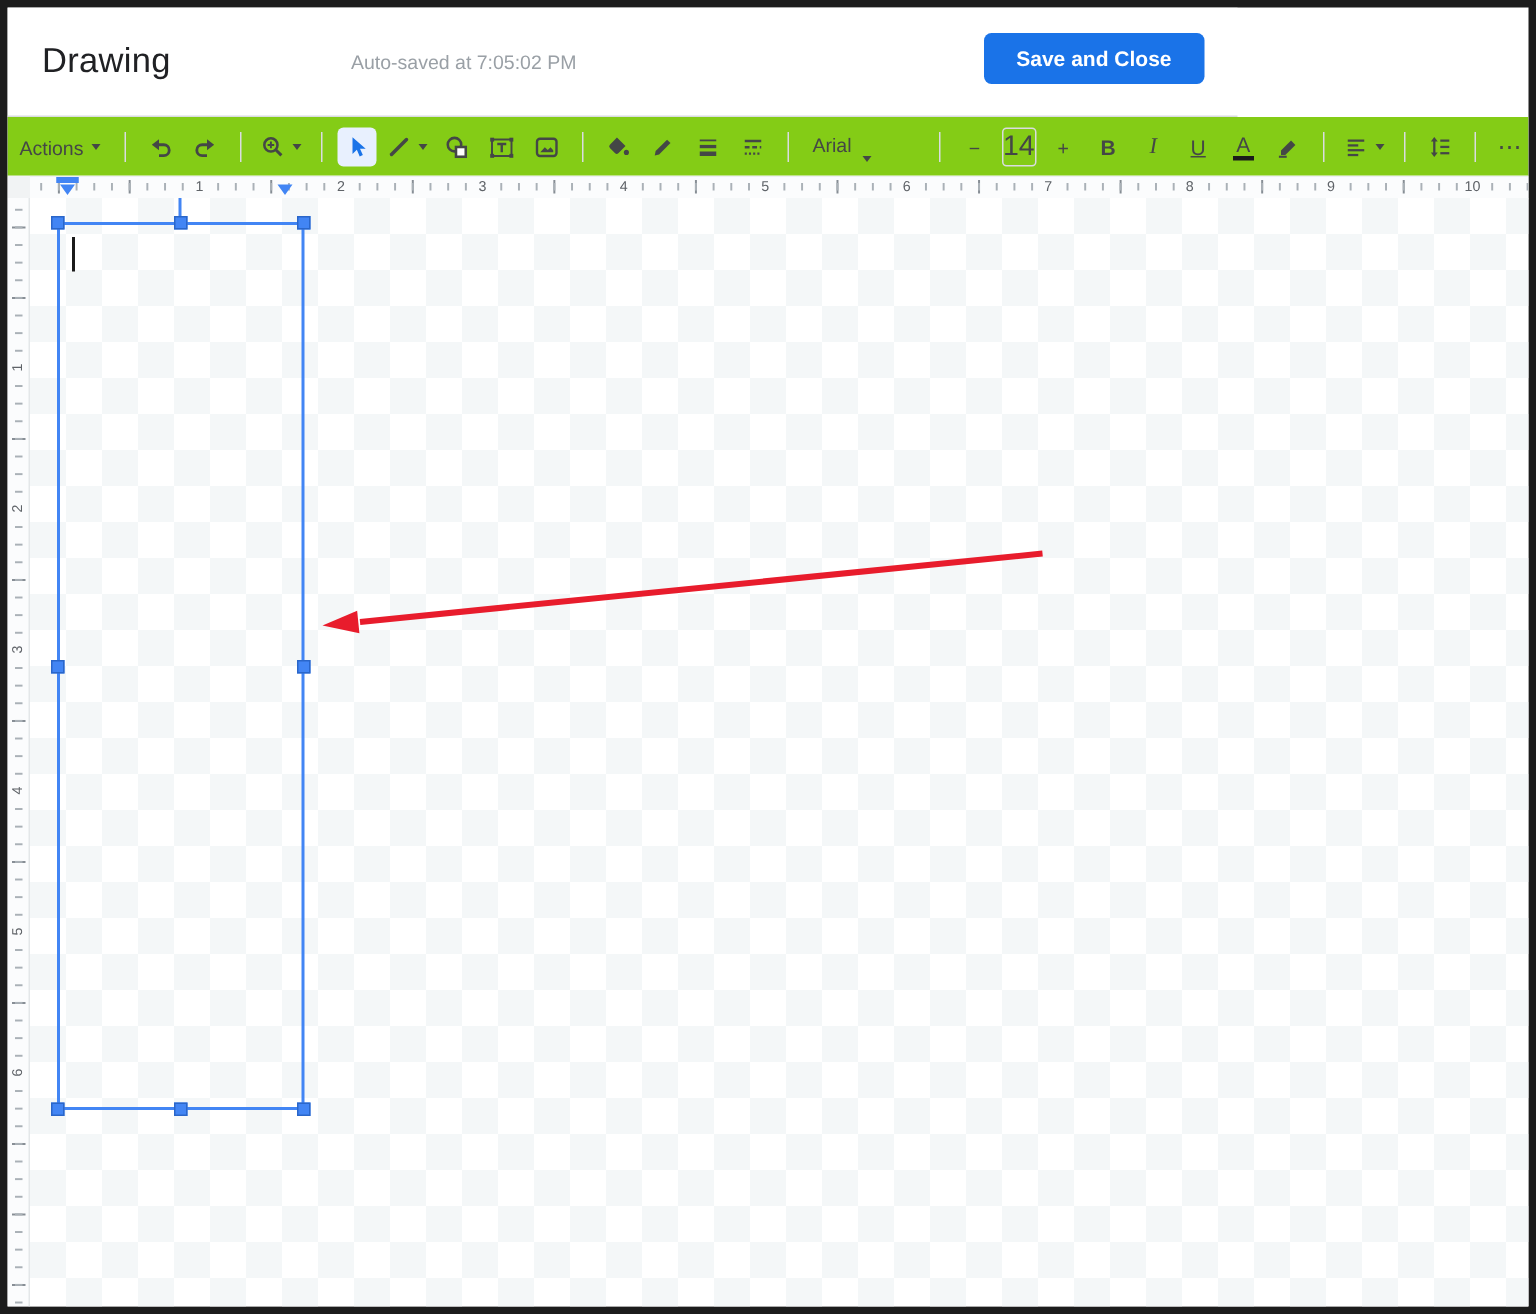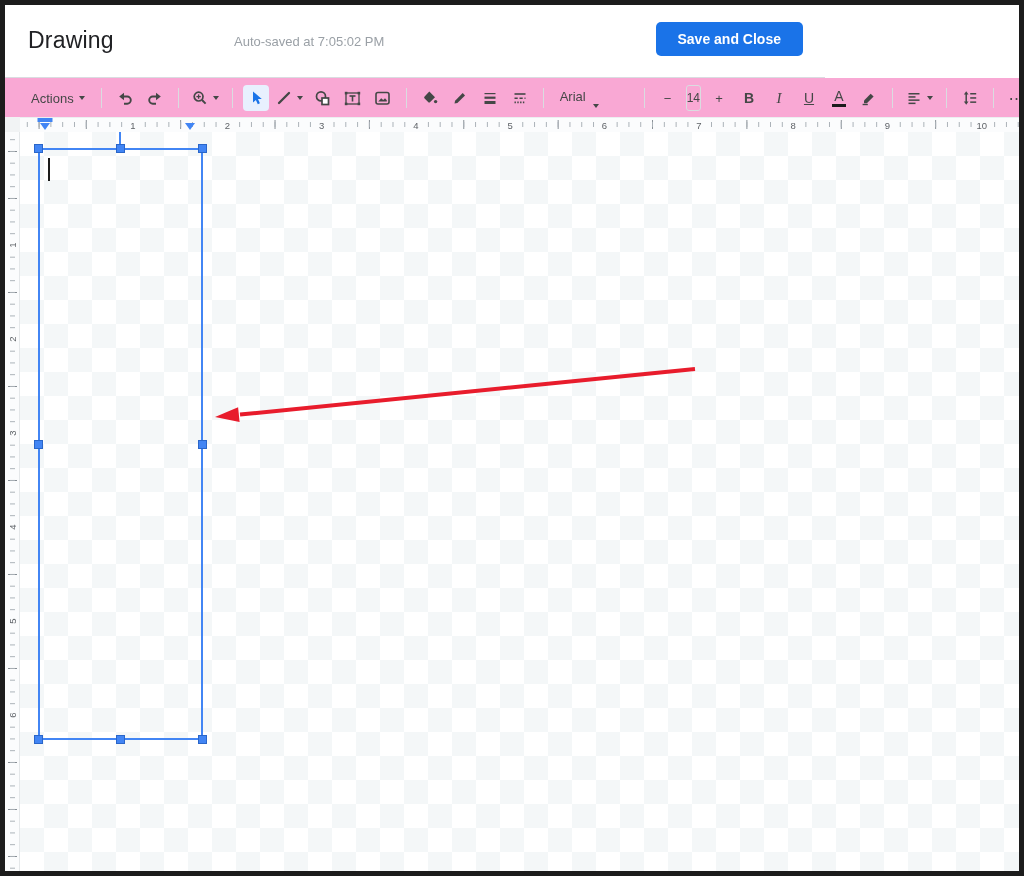--- a/index.html
+++ b/index.html
@@ -3,28 +3,28 @@
 <meta charset="utf-8">
 <style>
   html,body{margin:0;padding:0;background:#fff;font-family:"Liberation Sans",sans-serif;}
   .frame{position:relative;width:1024px;height:876px;box-sizing:border-box;border:5px solid #1c1c1c;background:#fff;overflow:hidden;}
   
   .hdr{position:absolute;left:0;top:0;width:820px;height:72px;background:#fff;border-bottom:1px solid #dadce0;}
   .hdr-title{position:absolute;left:23px;top:22px;font-size:23px;color:#202124;letter-spacing:.2px;}
   .hdr-autosave{position:absolute;left:229px;top:29px;font-size:13px;color:#9aa0a6;}
   .save-btn{position:absolute;right:22px;top:17px;height:34px;padding:0 22px;background:#1a73e8;color:#fff;font-size:14px;font-weight:bold;font-family:"Liberation Sans",sans-serif;border:none;border-radius:5px;cursor:pointer;}
   
-  .tbar{position:absolute;left:0;top:73px;width:1014px;height:40px;display:flex;align-items:center;padding-left:18px;box-sizing:border-box;background:#f9a8d4;}
+  .tbar{position:absolute;left:0;top:73px;width:1014px;height:40px;display:flex;align-items:center;padding-left:0;box-sizing:border-box;background:#84cc16;}
   .tbtn{height:26px;min-width:26px;display:flex;align-items:center;justify-content:center;border-radius:4px;margin:0 2px;color:#444746;font-size:13px;cursor:pointer;position:relative;flex:none;}
   .tbtn.active{background:#e8f0fe;}
   .sep{width:1px;height:20px;background:#dadce0;margin:0 8px;flex:none;}
   .caret{width:0;height:0;border-left:3.5px solid transparent;border-right:3.5px solid transparent;border-top:4px solid #444746;margin-left:5px;}
   .menu-label{font-size:13px;color:#444746;}
   .font-name{width:68px;text-align:left;font-size:13px;color:#444746;}
-  .size-box{width:36px;height:24px;border:1px solid #dadce0;border-radius:3px;display:flex;align-items:center;justify-content:center;font-size:12px;color:#444746;margin:0 3px;}
+  .size-box{width:36px;height:24px;border:1px solid #dadce0;border-radius:3px;display:flex;align-items:center;justify-content:center;font-size:19px;color:#444746;margin:0 3px;}
   .fmt{font-size:14px;color:#444746;}
   .fmt-b{font-weight:bold;}
   .fmt-i{font-style:italic;font-family:"Liberation Serif",serif;font-size:15px;}
   .fmt-u{text-decoration:underline;}
   .txtcolor{display:flex;flex-direction:column;align-items:center;line-height:1;}
   .txtcolor .bar{width:14px;height:3px;background:#1b1b1b;margin-top:1px;}
   .more-dots{font-size:16px;letter-spacing:1px;color:#444746;}
   
   .ruler-corner{position:absolute;left:0;top:112px;width:15px;height:15px;background:#f1f3f4;}
   .ruler-h{position:absolute;left:15px;top:112px;width:999px;height:15px;background:#fbfcfd;box-shadow:0 1px 0 #e4e7e9, inset 0 1px 0 #eceff1;

